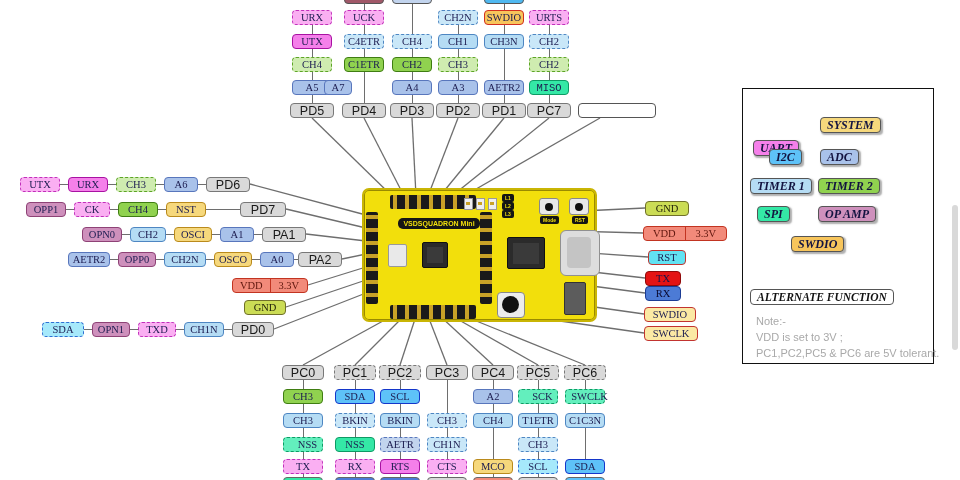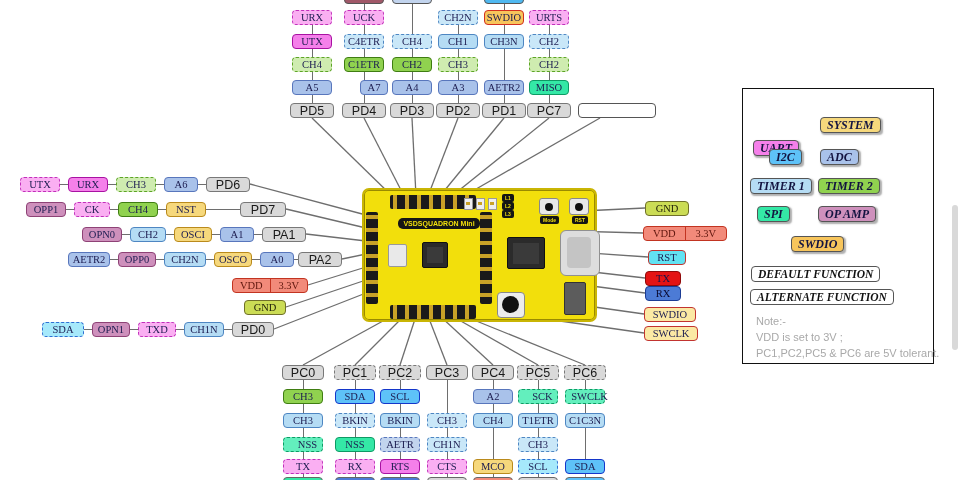--- a/index.html
+++ b/index.html
@@ -142,21 +142,21 @@
     <div class="fn t-uart dashed" style="left: 292px; top: 10px; width: 40px; height: 15px;">URX</div>
     <div class="fn t-uart" style="left: 292px; top: 34px; width: 40px; height: 15px;">UTX</div>
     <div class="fn t-timer2 dashed" style="left: 292px; top: 57px; width: 40px; height: 15px;">CH4</div>
     <div class="fn t-adc" style="left: 292px; top: 80px; width: 40px; height: 15px;">A5</div>
     <div class="fn t-pin" style="left: 290px; top: 103px; width: 44px; height: 15px;">PD5</div>
     <div class="vline" style="left: 364px; top: 0px; height: 111px;"></div>
     <div class="fn" style="left: 344px; top: -6px; width: 40px; height: 10px; background: rgb(160, 88, 104); border-color: rgb(85, 85, 85);"></div>
     <div class="fn t-uart dashed" style="left: 344px; top: 10px; width: 40px; height: 15px;">UCK</div>
     <div class="fn t-timer1 dashed" style="left: 344px; top: 34px; width: 40px; height: 15px;">C4ETR</div>
     <div class="fn t-timer2" style="left: 344px; top: 57px; width: 40px; height: 15px;">C1ETR</div>
-    <div class="fn t-adc" style="left: 324px; top: 80px; width: 28px; height: 15px; margin-left: 36px;">A7</div>
+    <div class="fn t-adc" style="left: 324px; top: 80px; width: 28px; height: 15px;">A7</div>
     <div class="fn t-pin" style="left: 342px; top: 103px; width: 44px; height: 15px;">PD4</div>
     <div class="vline" style="left: 412px; top: 0px; height: 111px;"></div>
     <div class="fn" style="left: 392px; top: -6px; width: 40px; height: 10px; background: rgb(194, 212, 238); border-color: rgb(85, 85, 85);"></div>
     <div class="fn t-timer1 dashed" style="left: 392px; top: 34px; width: 40px; height: 15px;">CH4</div>
     <div class="fn t-timer2" style="left: 392px; top: 57px; width: 40px; height: 15px;">CH2</div>
     <div class="fn t-adc" style="left: 392px; top: 80px; width: 40px; height: 15px;">A4</div>
     <div class="fn t-pin" style="left: 390px; top: 103px; width: 44px; height: 15px;">PD3</div>
     <div class="vline" style="left: 458px; top: 17px; height: 94px;"></div>
     <div class="fn t-timer1 dashed" style="left: 438px; top: 10px; width: 40px; height: 15px;">CH2N</div>
     <div class="fn t-timer1" style="left: 438px; top: 34px; width: 40px; height: 15px;">CH1</div>
@@ -166,21 +166,21 @@
     <div class="vline" style="left: 504px; top: 0px; height: 111px;"></div>
     <div class="fn" style="left: 484px; top: -6px; width: 40px; height: 10px; background: rgb(79, 184, 240); border-color: rgb(85, 85, 85);"></div>
     <div class="fn t-swdio" style="left: 484px; top: 10px; width: 40px; height: 15px;">SWDIO</div>
     <div class="fn t-timer1" style="left: 484px; top: 34px; width: 40px; height: 15px;">CH3N</div>
     <div class="fn t-adc" style="left: 484px; top: 80px; width: 40px; height: 15px;">AETR2</div>
     <div class="fn t-pin" style="left: 482px; top: 103px; width: 44px; height: 15px;">PD1</div>
     <div class="vline" style="left: 549px; top: 17px; height: 94px;"></div>
     <div class="fn t-uart dashed" style="left: 529px; top: 10px; width: 40px; height: 15px;">URTS</div>
     <div class="fn t-timer1 dashed" style="left: 529px; top: 34px; width: 40px; height: 15px;">CH2</div>
     <div class="fn t-timer2 dashed" style="left: 529px; top: 57px; width: 40px; height: 15px;">CH2</div>
-    <div class="fn t-spi" style="left: 529px; top: 80px; width: 40px; height: 15px;">MISO</div>
+    <div class="fn t-spi" style="left: 529px; top: 80px; width: 40px; height: 15px; font-family: Liberation Mono, monospace;">MISO</div>
     <div class="fn t-pin" style="left: 527px; top: 103px; width: 44px; height: 15px;">PC7</div>
     <div class="fn t-undefined" style="left: 578px; top: 103px; width: 78px; height: 15px;"></div>
     <div class="hline" style="left: 26px; top: 184px; width: 220px;"></div>
     <div class="fn t-uart dashed" style="left: 20px; top: 177px; width: 40px; height: 15px;">UTX</div>
     <div class="fn t-uart" style="left: 68px; top: 177px; width: 40px; height: 15px;">URX</div>
     <div class="fn t-timer2 dashed" style="left: 116px; top: 177px; width: 40px; height: 15px;">CH3</div>
     <div class="fn t-adc" style="left: 164px; top: 177px; width: 34px; height: 15px;">A6</div>
     <div class="fn t-pin" style="left: 206px; top: 177px; width: 44px; height: 15px;">PD6</div>
     <div class="hline" style="left: 32px; top: 209px; width: 250px;"></div>
     <div class="fn t-opamp" style="left: 26px; top: 202px; width: 40px; height: 15px;">OPP1</div>
@@ -272,18 +272,17 @@
     <div class="fn" style="left: 565px; top: 477px; width: 40px; height: 10px; background: rgb(94, 194, 248); border-color: rgb(102, 102, 102);"></div>
     <div class="lg t-uart" style="left: 753px; top: 120px; margin-top: 20px;">UART</div>
     <div class="lg t-system" style="left: 820px; top: 117px;">SYSTEM</div>
     <div class="lg t-i2c" style="left: 757px; top: 149px; margin-left: 12px;">I2C</div>
     <div class="lg t-adc" style="left: 820px; top: 149px;">ADC</div>
     <div class="lg t-timer1" style="left: 750px; top: 178px;">TIMER 1</div>
     <div class="lg t-timer2" style="left: 818px; top: 178px;">TIMER 2</div>
     <div class="lg t-spi" style="left: 757px; top: 206px;">SPI</div>
     <div class="lg t-opamp" style="left: 818px; top: 206px;">OP AMP</div>
     <div class="lg t-swdio" style="left: 791px; top: 236px;">SWDIO</div>
-    <div class="lg t-default" style="left: 751px; top: 266px; height: 16px;">DEFAULT FUNCTION</div>
     <div class="lg t-default dashed" style="left: 750px; top: 289px; height: 16px;">ALTERNATE FUNCTION</div>
     <div class="note" style="left: 756px; top: 315px;">Note:-</div>
     <div class="note" style="left: 756px; top: 331px;">VDD is set to 3V ;</div>
     <div class="note" style="left: 756px; top: 347px;">PC1,PC2,PC5 &amp; PC6 are 5V tolerant.</div>
   </div>
 
 </body></html>

